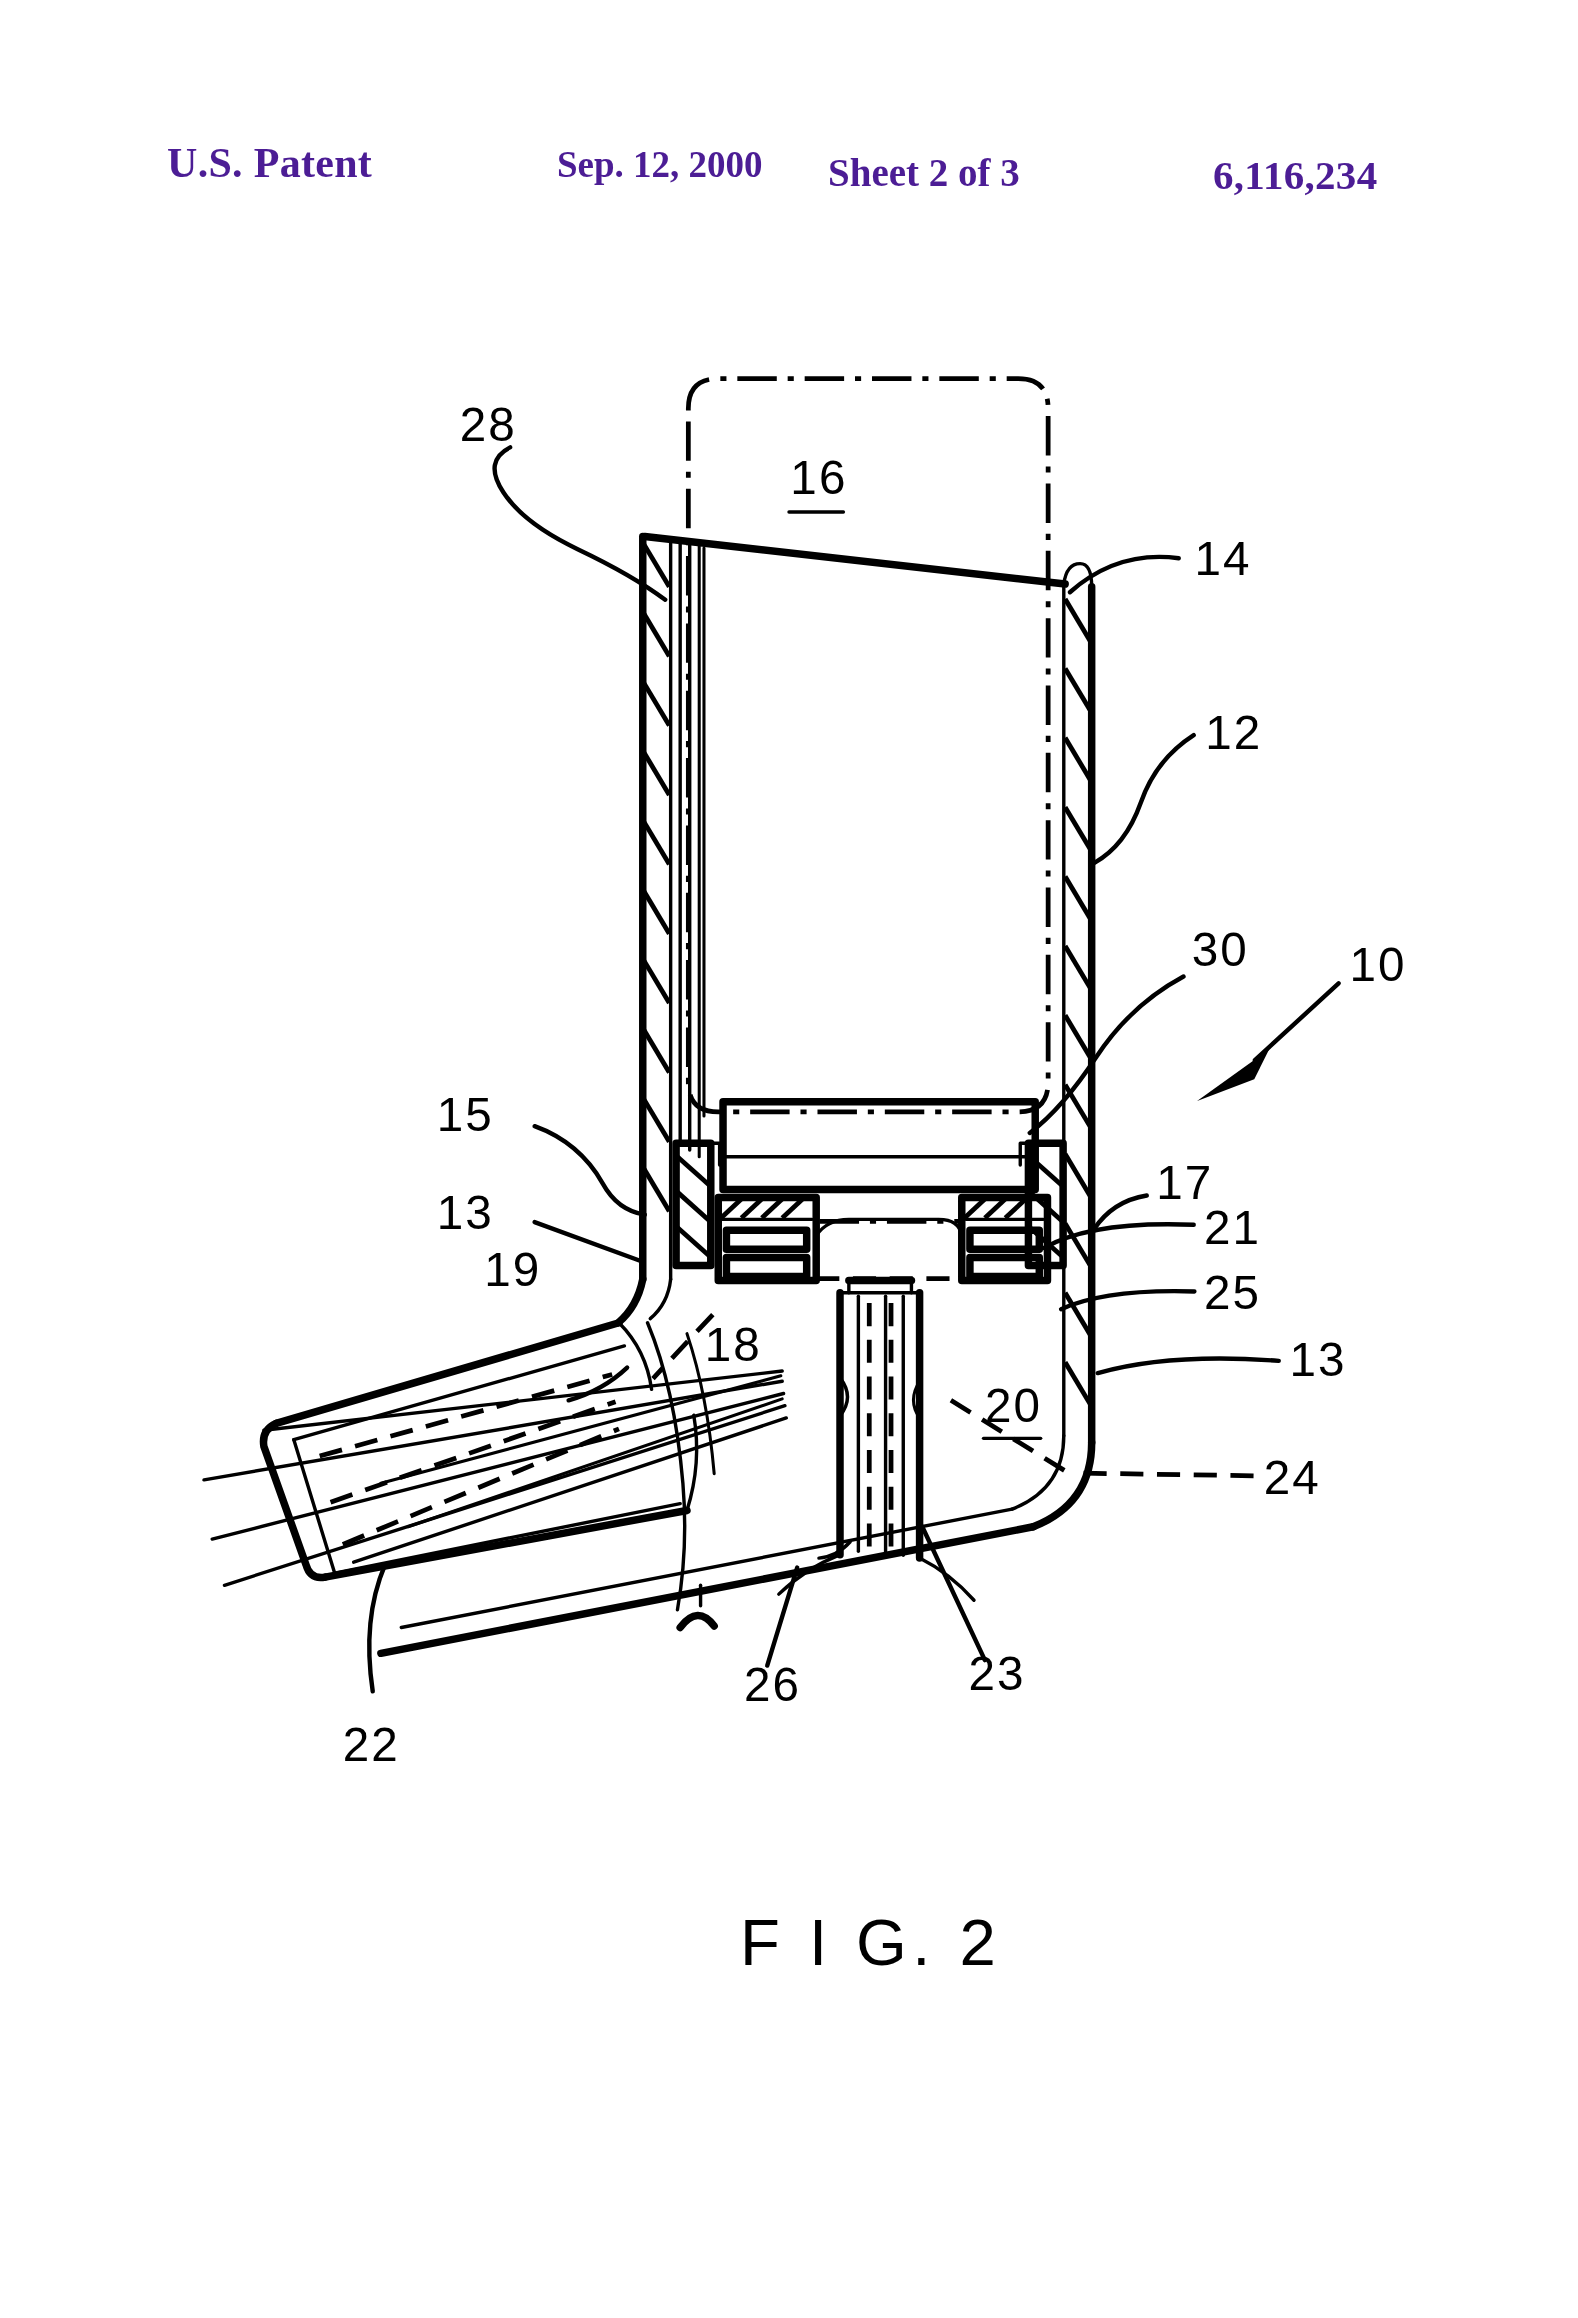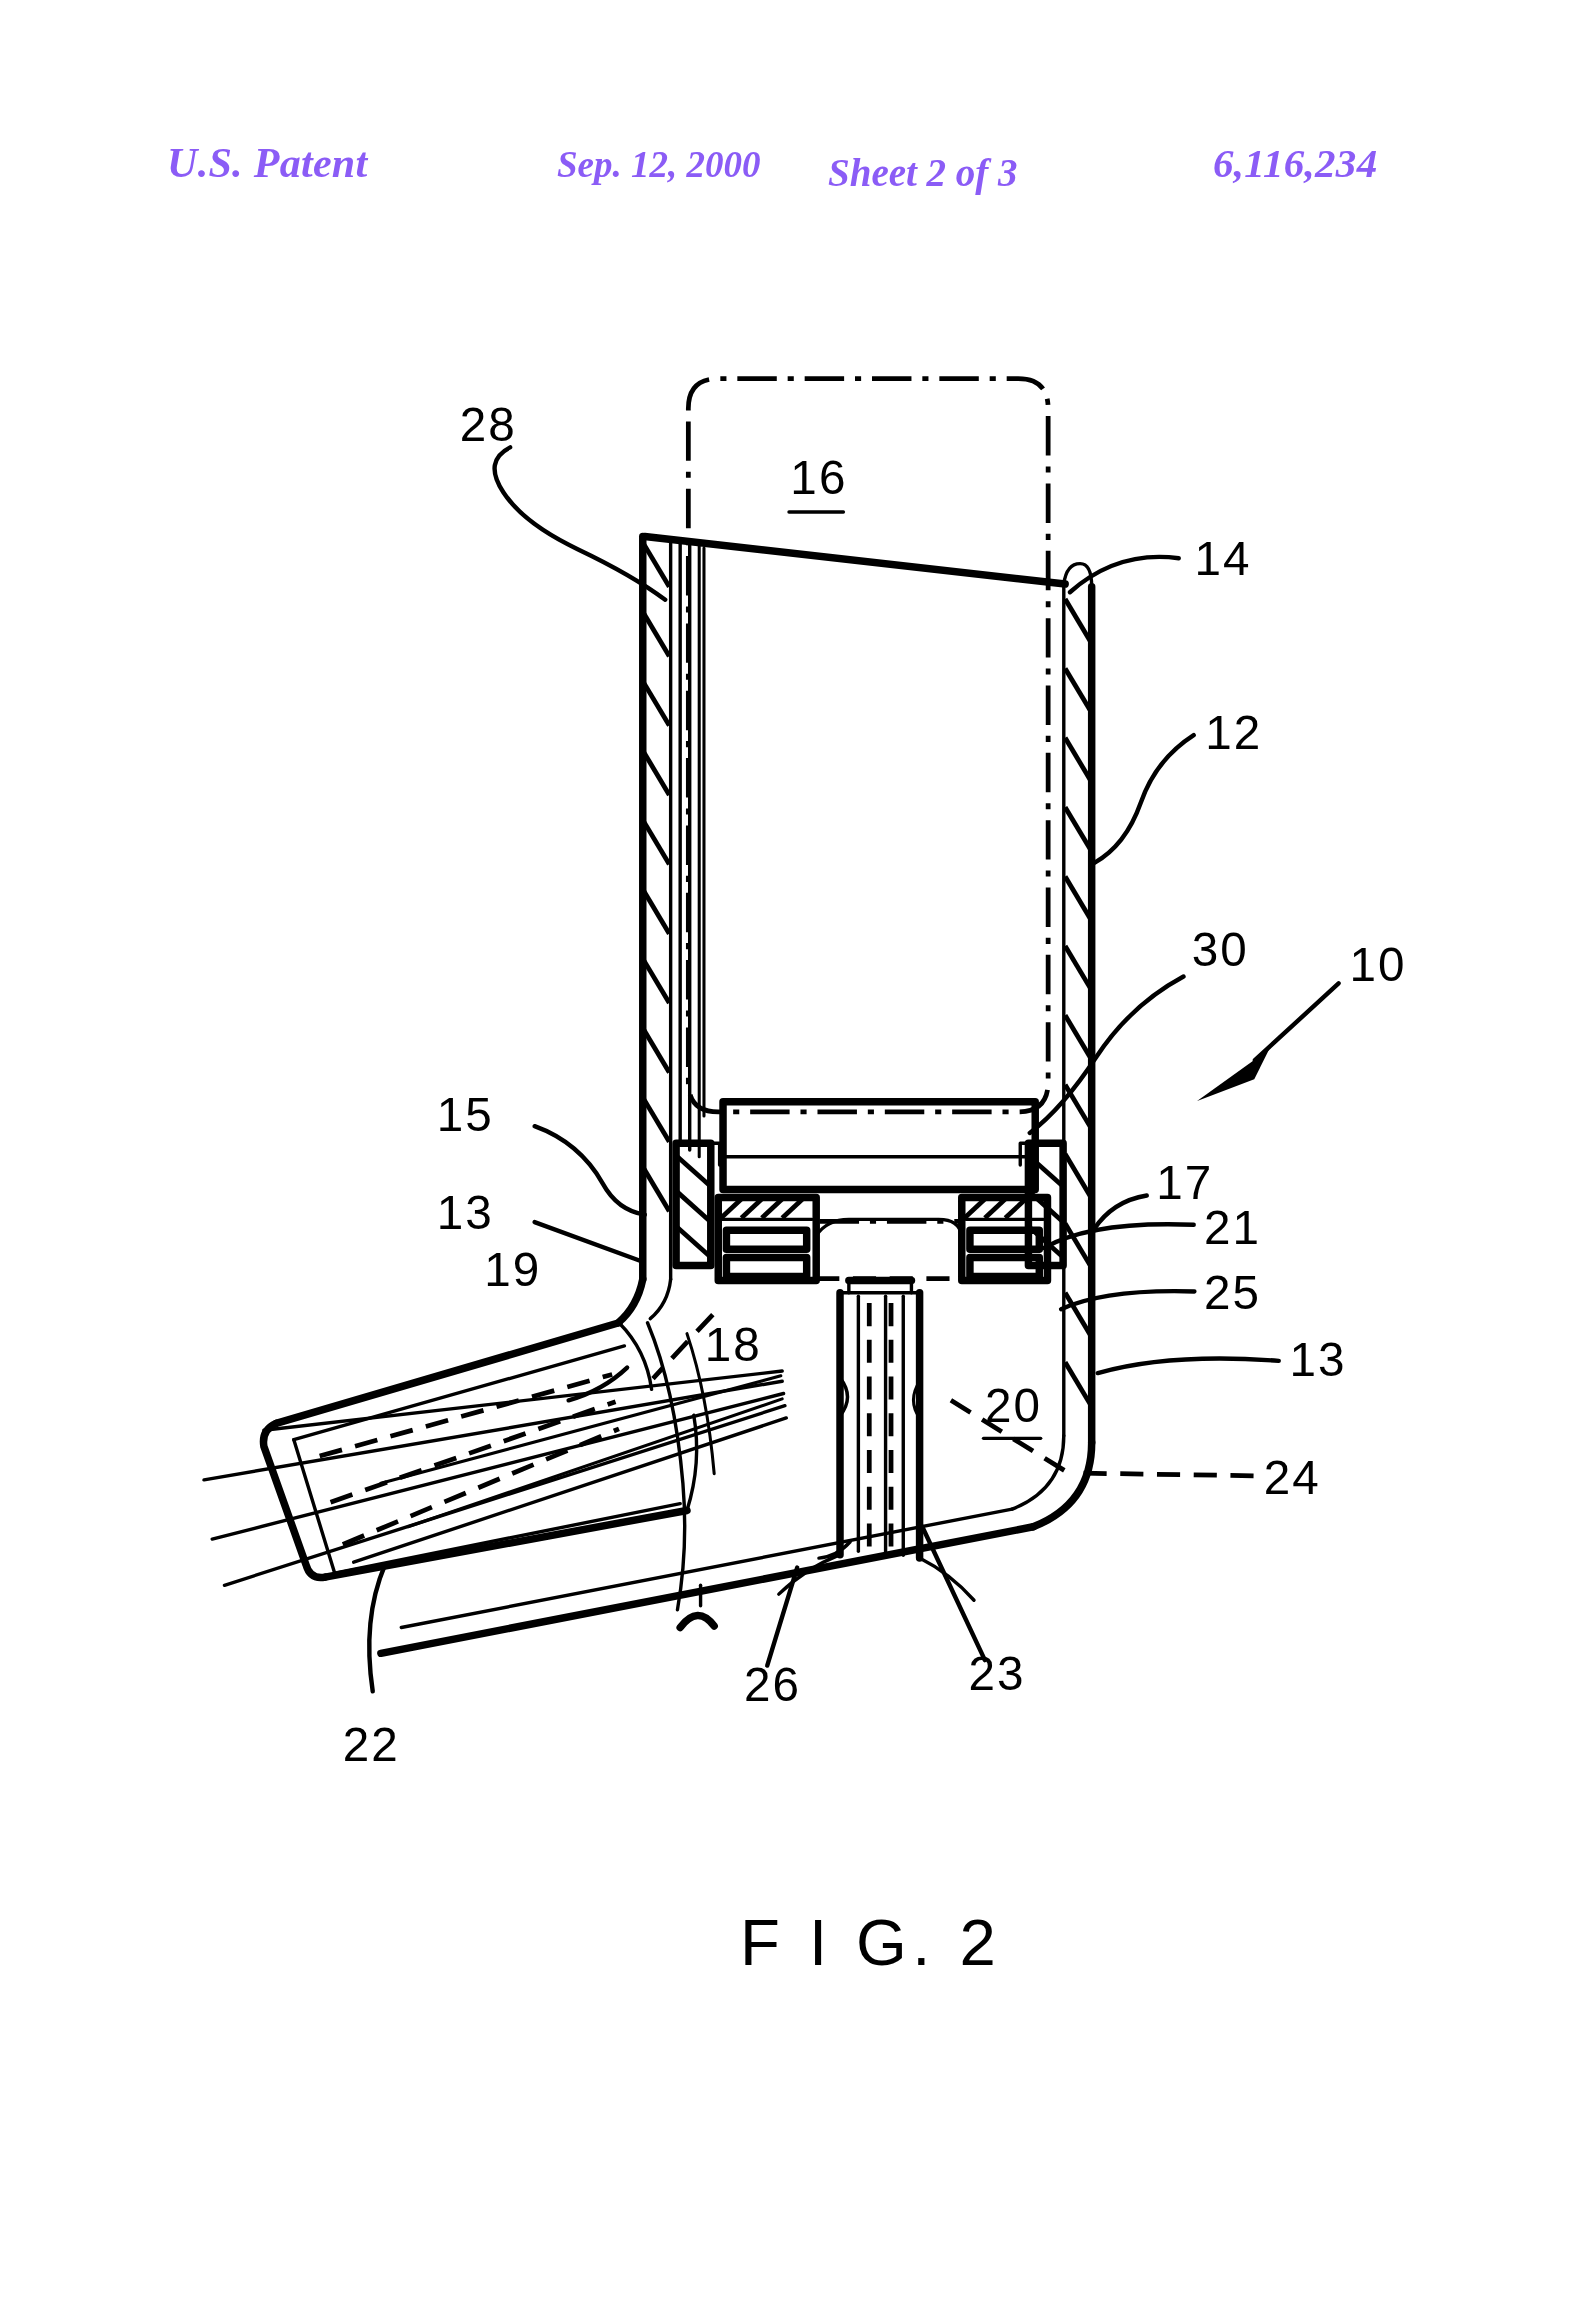--- a/index.html
+++ b/index.html
@@ -18,45 +18,44 @@
   
   #patent-header {
     position: absolute;
     top: 139px;
     left: 0;
     width: 1578px;
     height: 61px;
   }
   .hdr-cell {
     position: absolute;
-    color: #8b5cf6;
+    color: #4c1d95;
     white-space: nowrap;
     font-family: "Liberation Serif", serif;
     font-weight: bold;
-    font-style: italic;
   }
   #hdr-office {
     left: 167px;
     top: 0;
     font-size: 42px;
     letter-spacing: 0.3px;
   }
   #hdr-date {
     left: 557px;
     top: 4px;
     font-size: 37px;
   }
   #hdr-sheet {
     left: 828px;
     top: 11px;
     font-size: 39px;
   }
   #hdr-number {
     left: 1213px;
-    top: 0;
+    top: 12px;
     font-size: 41px;
     letter-spacing: 0.3px;
   }
 
   
   #drawing-wrap {
     position: absolute;
     left: 0;
     top: 0;
     width: 1322px;

